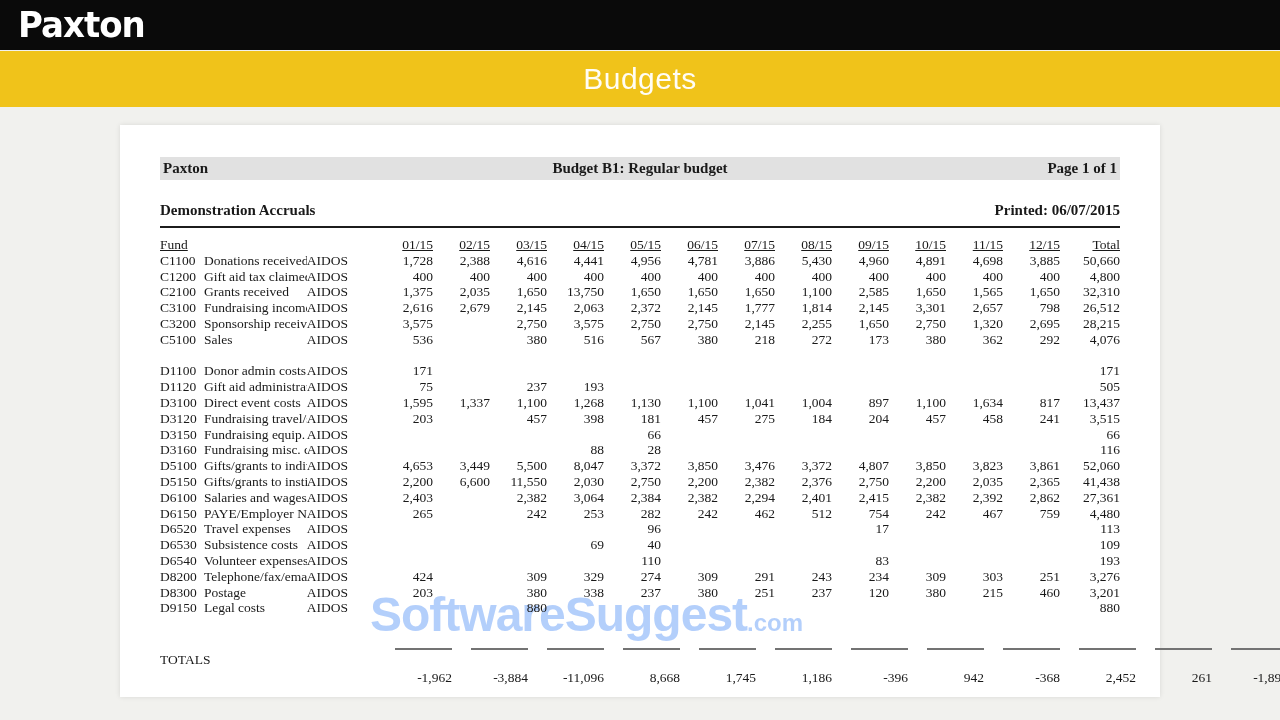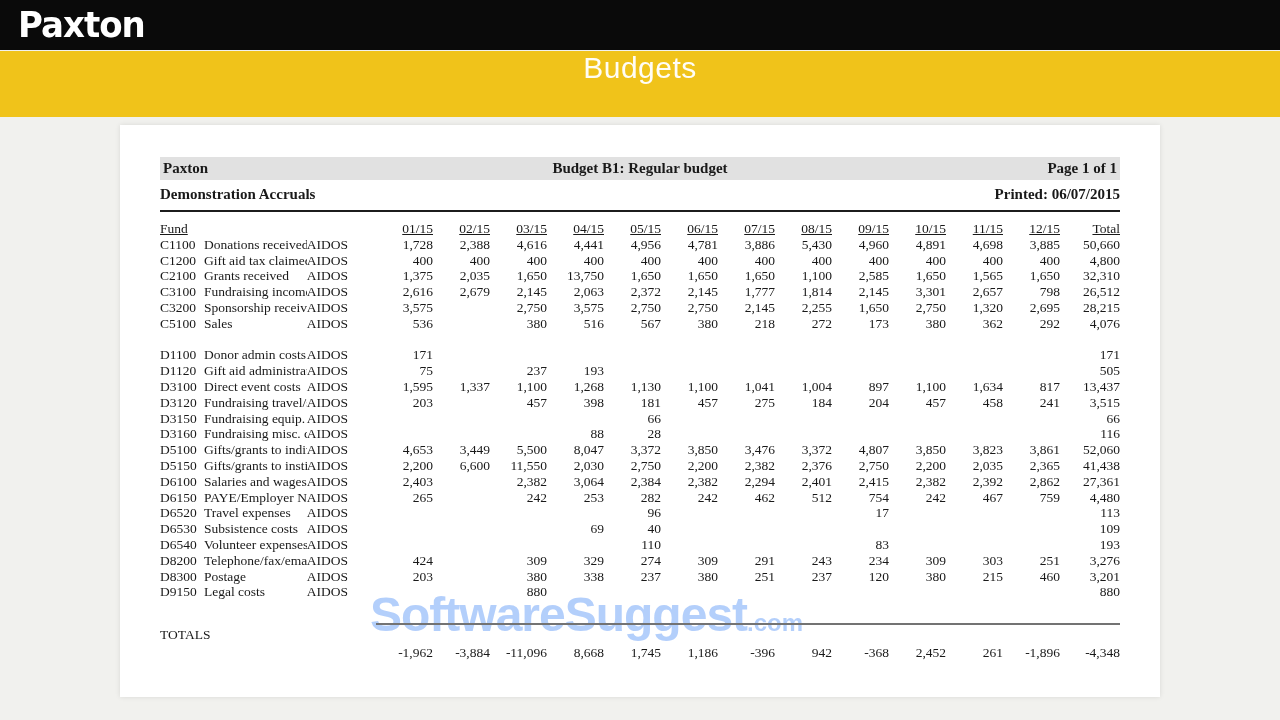--- a/index.html
+++ b/index.html
@@ -13,49 +13,49 @@
   
   .topbar{position:absolute;left:0;top:0;width:1280px;height:50px;background:var(--bar-black);
           display:flex;align-items:center;justify-content:space-between;padding:0 30px 0 18px;}
   .logo{color:#fff;font-family:"DejaVu Sans",sans-serif;font-weight:bold;font-size:34px;
         letter-spacing:-1px;line-height:1;transform:scaleY(1.04);}
   .callus{font-size:24px;letter-spacing:0.5px;white-space:nowrap;}
   .callus .lbl{color:#dcc489;}
   .callus .phone{color:#edb32c;font-weight:bold;}
 
   
-  .banner{position:absolute;left:0;top:51px;width:1280px;height:66px;background:var(--brand);
-          display:flex;justify-content:center;}
+  .banner{position:absolute;left:0;top:51px;width:1280px;height:56px;background:var(--brand);
+          display:flex;align-items:center;justify-content:center;}
   .banner .title{color:#fffdf6;font-size:30px;font-weight:400;letter-spacing:0.5px;}
 
   
   .doc{position:absolute;left:120px;top:125px;width:1040px;height:572px;background:#ffffff;
        box-shadow:0 0 5px rgba(0,0,0,0.10);font-family:"Liberation Serif",serif;color:#191919;}
   .doc-inner{position:relative;padding:0 40px;z-index:2;}
 
   .rpt-bar{margin-top:32px;height:23px;background:#e1e1e1;display:flex;align-items:center;
            justify-content:space-between;font-size:15px;font-weight:bold;padding:0 3px;}
   .rpt-bar .mid{position:absolute;left:0;right:0;text-align:center;pointer-events:none;}
   .rpt-bar{position:relative;}
-  .sub-row{margin-top:6px;display:flex;justify-content:space-between;font-size:15px;font-weight:bold;}
+  .sub-row{margin-top:22px;display:flex;justify-content:space-between;font-size:15px;font-weight:bold;}
   .thick-rule{margin-top:7px;border-top:2px solid #1c1c1c;height:0;}
 
   
   .btable{margin-top:9px;font-size:13.5px;line-height:15.8px;}
   .trow{display:grid;grid-template-columns:216px repeat(12,57px) 1fr;}
   .trow .num{text-align:right;white-space:nowrap;}
   .thead{font-size:13.5px;}
   .thead .num span, .fund-h span{text-decoration:underline;}
   .fund-h{display:flex;justify-content:flex-start;padding-right:28px;}
   .c-label{display:flex;padding-right:28px;overflow:hidden;white-space:nowrap;}
   .c-label .code{width:44px;flex:none;}
   .c-label .name{flex:1;overflow:hidden;white-space:nowrap;}
   .c-label .fund{flex:none;text-align:right;}
   .spacer{height:15.8px;}
-  .totals{margin-top:23px;}
+  .totals{margin-top:32px;gap:19px;}
   .totals .num{border-top:2px solid #737373;padding-top:20px;}
   .totals .tlabel{font-size:13.5px;padding-top:4px;}
 
   
   .watermark{position:absolute;left:250px;top:462px;z-index:1;white-space:nowrap;
              font-family:"Liberation Sans",sans-serif;font-weight:bold;color:#3b82f6;opacity:0.38;
              letter-spacing:-1px;pointer-events:none;}
   .watermark .big{font-size:48px;}
   .watermark .suffix{font-size:24px;letter-spacing:0;}
 </style>

